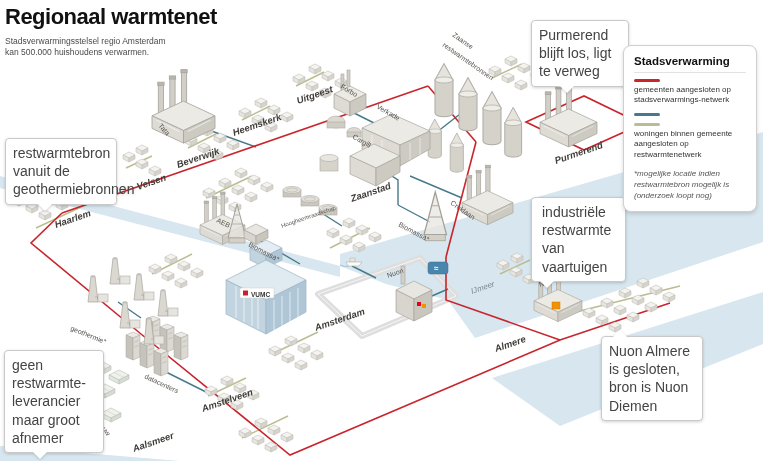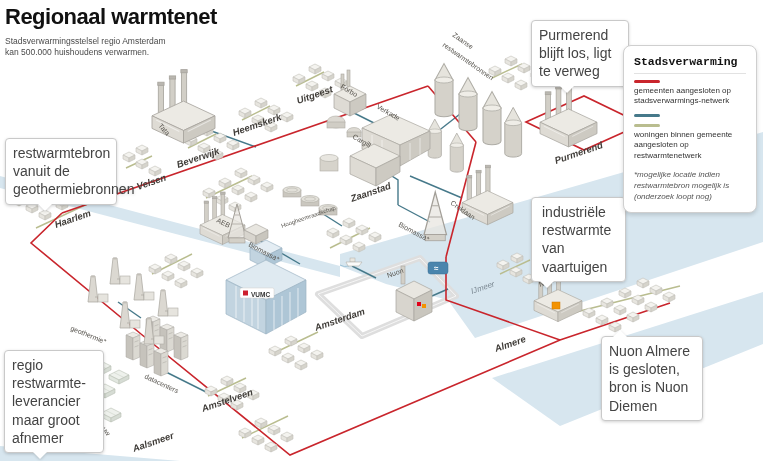--- a/index.html
+++ b/index.html
@@ -20,21 +20,21 @@
            padding:5px 7px;font-size:14px;line-height:1.3;color:#444;
            filter:drop-shadow(0 1.5px 1.5px rgba(0,0,0,.18));z-index:5;}
   .callout::after{content:"";position:absolute;border:8px solid transparent;}
   .t-down::after{bottom:-15px;left:28%;border-top-color:#fff;}
   .t-down-l::after{bottom:-15px;left:8%;border-top-color:#fff;}
   .t-up::after{top:-15px;left:10%;border-bottom-color:#fff;}
   .legend{position:absolute;right:6px;top:45px;width:112px;background:#fff;
           border:1px solid #cfcfcf;border-radius:8px;padding:9px 10px 10px;
           box-shadow:0 2px 4px rgba(0,0,0,.15);z-index:6;}
   .legend h2{margin:0 0 6px;font-size:11.5px;font-weight:bold;color:#111;
-             border-bottom:1px solid #e2e2e2;padding-bottom:5px;font-family:Liberation Mono, monospace;}
+             border-bottom:1px solid #e2e2e2;padding-bottom:5px;}
   .li{margin-bottom:7px;}
   .sw{display:block;width:26px;height:3px;border-radius:2px;margin:4px 0 3px;}
   .sw-red{background:#c9252c;} .sw-teal{background:#46798a;} .sw-olive{background:#b9bd8f;}
   .li span.lbl{font-size:8px;line-height:1.3;color:#333;display:block;}
   .note{font-size:8px;font-style:italic;color:#555;line-height:1.35;margin-top:9px;}
 </style>
 </head>
 <body>
 
 <div class="stage">
@@ -392,21 +392,21 @@
     <text class="fac" x="540" y="287" transform="rotate(-19 540 287)">Nuon</text>
     <text class="wlbl" x="472" y="294" transform="rotate(-19 472 294)">IJmeer</text>
     <text class="fac" x="70" y="330" transform="rotate(22 70 330)">geothermie*</text>
     <text class="fac" x="144" y="378" transform="rotate(25 144 378)">datacenters</text>
     <text class="fac" x="82" y="404" transform="rotate(52 82 404)">glastuinbouw</text>
   </svg>
 
   <div class="callout t-down" style="left:531px;top:20px;width:82px;">Purmerend blijft los, ligt te verweg</div>
   <div class="callout t-down" style="left:5px;top:138px;width:96px;">restwarmtebron vanuit de geothermiebronnen</div>
   <div class="callout t-down-l" style="left:531px;top:197px;width:76px;padding-left:10px;">industriële restwarmte van vaartuigen</div>
-  <div class="callout t-down" style="left:4px;top:350px;width:84px;">regio restwarmte-leverancier maar groot afnemer</div>
+  <div class="callout t-down" style="left:4px;top:350px;width:84px;">geen restwarmte-leverancier maar groot afnemer</div>
   <div class="callout t-up" style="left:601px;top:336px;width:86px;">Nuon Almere is gesloten, bron is Nuon Diemen</div>
 
   <aside class="legend">
     <h2>Stadsverwarming</h2>
     <div class="li">
       <span class="sw sw-red"></span>
       <span class="lbl">gemeenten aangesloten op stadsverwarmings-netwerk</span>
     </div>
     <div class="li">
       <span class="sw sw-teal"></span>

